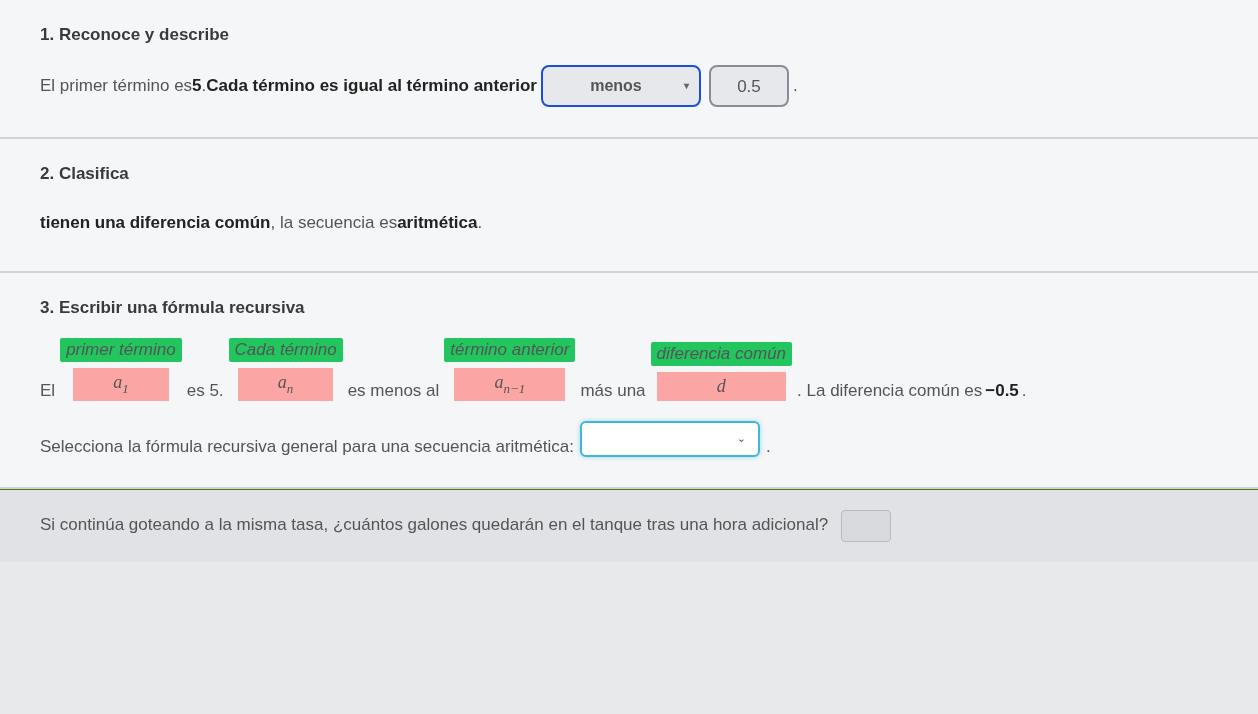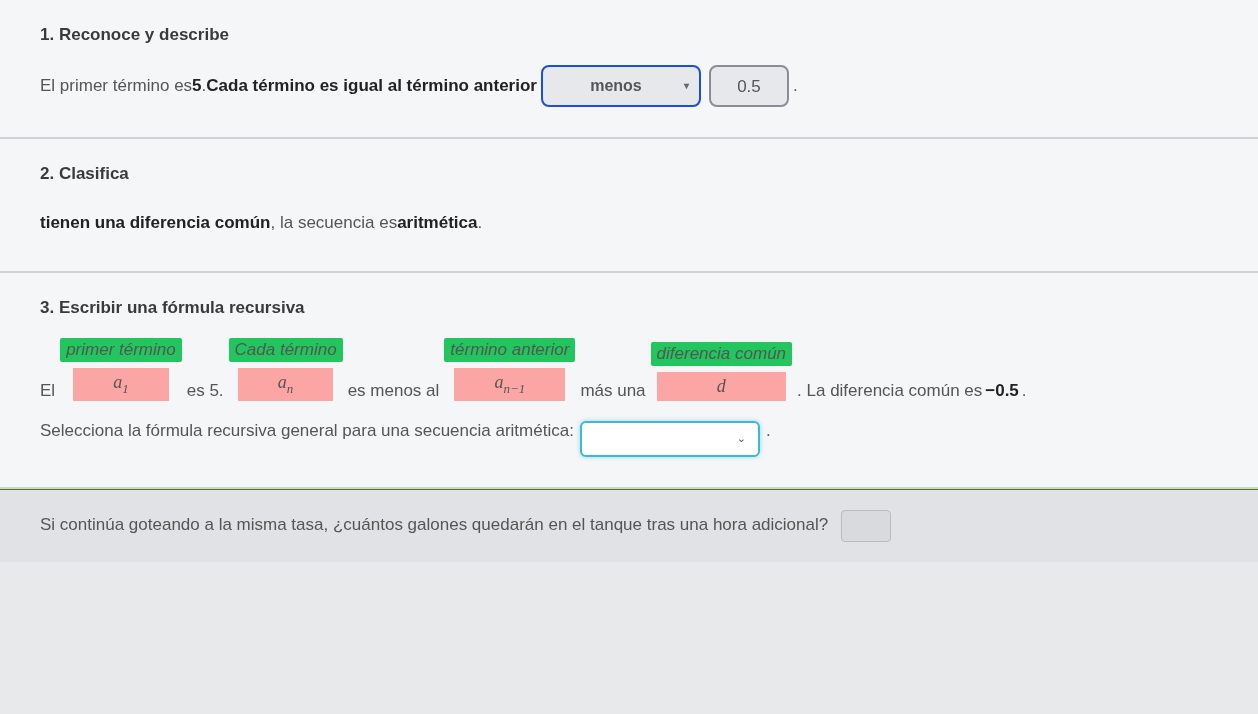--- a/index.html
+++ b/index.html
@@ -136,21 +136,21 @@
     margin-left: 8px;
   }
   .plain-text {
     display: inline;
   }
   .formula-line {
     font-size: 17px;
     color: #555;
     margin-top: 20px;
     display: flex;
-    align-items: flex-start;
+    align-items: flex-end;
     flex-wrap: wrap;
   }
 </style>
 </head>
 <body>
 
 <div class="section">
   <div class="heading">1. Reconoce y describe</div>
   <div class="content-line">
     <span class="plain-text">El primer término es</span>

